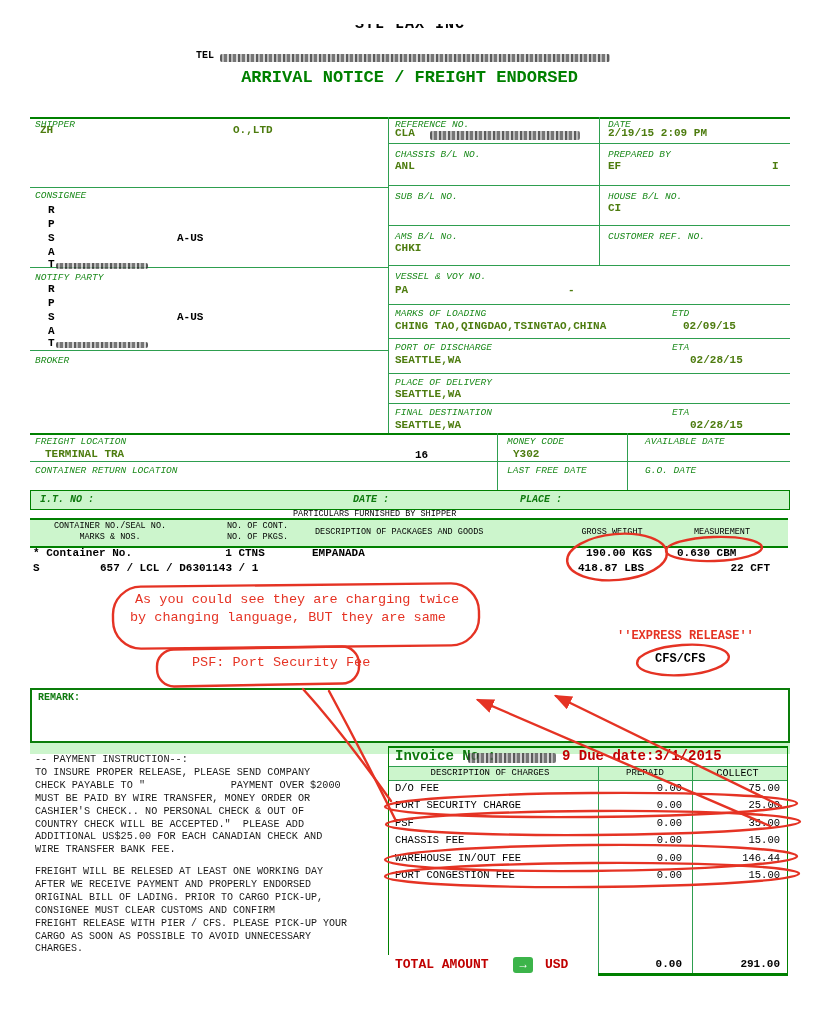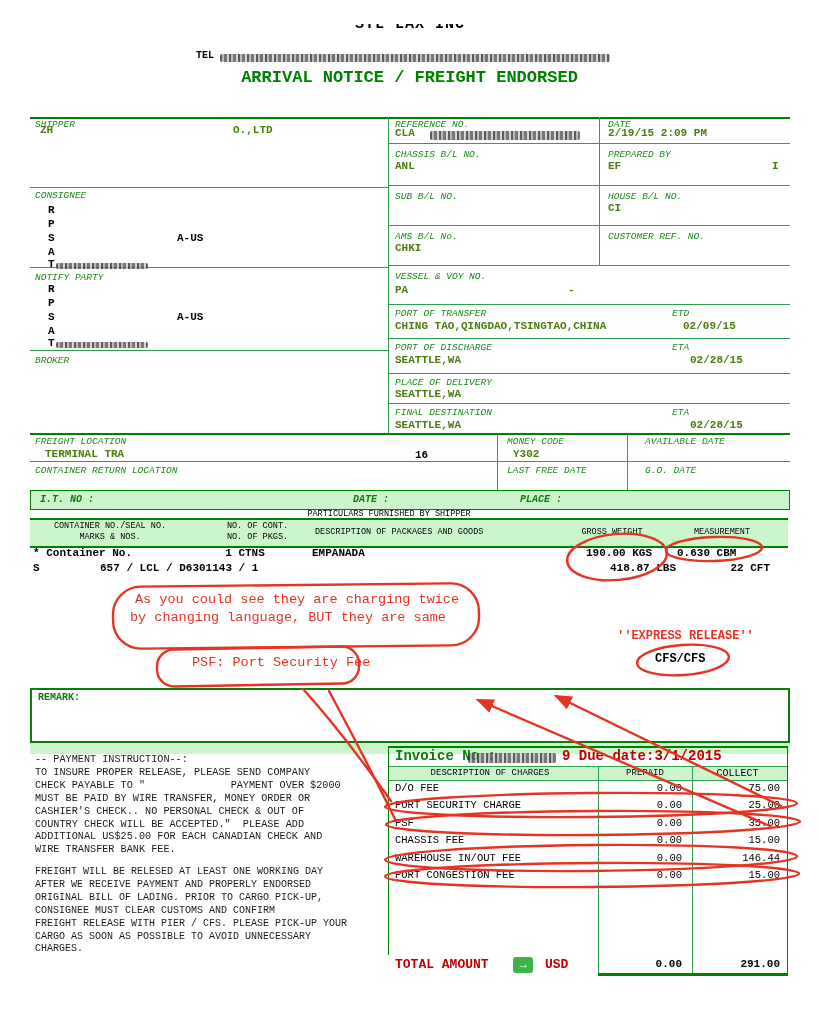--- a/index.html
+++ b/index.html
@@ -101,21 +101,21 @@
   <div class="ab val2" style="left:608px;top:202px">CI</div>
 
   <div class="ab lbl" style="left:395px;top:231px">AMS B/L No.</div>
   <div class="ab val2" style="left:395px;top:242px">CHKI</div>
   <div class="ab lbl" style="left:608px;top:231px">CUSTOMER REF. NO.</div>
 
   <div class="ab lbl" style="left:395px;top:271px">VESSEL &amp; VOY NO.</div>
   <div class="ab val2" style="left:395px;top:284px">PA</div>
   <div class="ab val2" style="left:568px;top:284px">-</div>
 
-  <div class="ab lbl" style="left:395px;top:308px">PORT OF TRANSFER</div>
+  <div class="ab lbl" style="left:395px;top:308px">MARKS OF LOADING</div>
   <div class="ab val2" style="left:395px;top:320px">CHING TAO,QINGDAO,TSINGTAO,CHINA</div>
   <div class="ab lbl" style="left:672px;top:308px">ETD</div>
   <div class="ab val2" style="left:683px;top:320px">02/09/15</div>
 
   <div class="ab lbl" style="left:395px;top:342px">PORT OF DISCHARGE</div>
   <div class="ab val2" style="left:395px;top:354px">SEATTLE,WA</div>
   <div class="ab lbl" style="left:672px;top:342px">ETA</div>
   <div class="ab val2" style="left:690px;top:354px">02/28/15</div>
 
   <div class="ab lbl" style="left:395px;top:377px">PLACE OF DELIVERY</div>
@@ -133,39 +133,39 @@
   <div class="ab val2" style="left:513px;top:448px">Y302</div>
   <div class="ab lbl" style="left:645px;top:436px">AVAILABLE DATE</div>
   <div class="ab lbl" style="left:35px;top:465px">CONTAINER RETURN  LOCATION</div>
   <div class="ab lbl" style="left:507px;top:465px">LAST FREE DATE</div>
   <div class="ab lbl" style="left:645px;top:465px">G.O. DATE</div>
 
   <div class="ab band" style="left:30px;top:490px;width:758px;height:18px;border:1.5px solid #008000"></div>
   <div class="ab lblb" style="left:40px;top:494px">I.T. NO :</div>
   <div class="ab lblb" style="left:353px;top:494px">DATE :</div>
   <div class="ab lblb" style="left:520px;top:494px">PLACE :</div>
-  <div class="ab small" style="left:284px;top:509px;width:210px;text-align:center">PARTICULARS FURNISHED BY SHIPPER</div>
+  <div class="ab small" style="left:293px;top:509px;width:210px;">PARTICULARS FURNISHED BY SHIPPER</div>
 
   <div class="ab band" style="left:30px;top:518px;width:758px;height:26px;border-top:2px solid #008000;border-bottom:2px solid #008000"></div>
   <div class="ab small ctr" style="left:40px;top:521px;width:140px">CONTAINER NO./SEAL NO.</div>
   <div class="ab small ctr" style="left:40px;top:532px;width:140px">MARKS &amp; NOS.</div>
   <div class="ab small ctr" style="left:210px;top:521px;width:95px">NO. OF CONT.</div>
   <div class="ab small ctr" style="left:210px;top:532px;width:95px">NO. OF PKGS.</div>
   <div class="ab small" style="left:315px;top:527px">DESCRIPTION OF PACKAGES AND GOODS</div>
   <div class="ab small ctr" style="left:552px;top:527px;width:120px">GROSS WEIGHT</div>
   <div class="ab small ctr" style="left:662px;top:527px;width:120px">MEASUREMENT</div>
 
   <div class="ab val" style="left:33px;top:547px">* Container No.</div>
   <div class="ab val ctr" style="left:210px;top:547px;width:70px">1 CTNS</div>
   <div class="ab val" style="left:312px;top:547px">EMPANADA</div>
   <div class="ab val rt" style="left:560px;top:547px;width:92px">190.00 KGS</div>
   <div class="ab val" style="left:677px;top:547px">0.630 CBM</div>
   <div class="ab val" style="left:33px;top:562px">S</div>
   <div class="ab val" style="left:100px;top:562px">657 / LCL / D6301143 / 1</div>
-  <div class="ab val rt" style="left:584px;top:562px;width:92px">418.87 LBS</div>
+  <div class="ab val rt" style="left:552px;top:562px;width:92px">418.87 LBS</div>
   <div class="ab val rt" style="left:690px;top:562px;width:80px">22 CFT</div>
 
   <div class="ab redtxt" style="left:135px;top:592px;font-size:13.5px">As you could see they are charging twice</div>
   <div class="ab redtxt" style="left:130px;top:610px;font-size:13.5px">by changing language, BUT they are same</div>
   <div class="ab redtxt" style="left:192px;top:655px;font-size:13.5px">PSF: Port Security Fee</div>
   <div class="ab redtxt" style="left:617px;top:629px;font-size:12px;font-weight:bold">''EXPRESS RELEASE''</div>
   <div class="ab val" style="left:655px;top:652px;font-size:12px">CFS/CFS</div>
 
   <div class="ab" style="left:30px;top:688px;width:756px;height:51px;border:2px solid #0a7d0a"></div>
   <div class="ab" style="left:38px;top:692px;font-weight:bold;font-size:10px;color:#0f7a0f">REMARK:</div>

